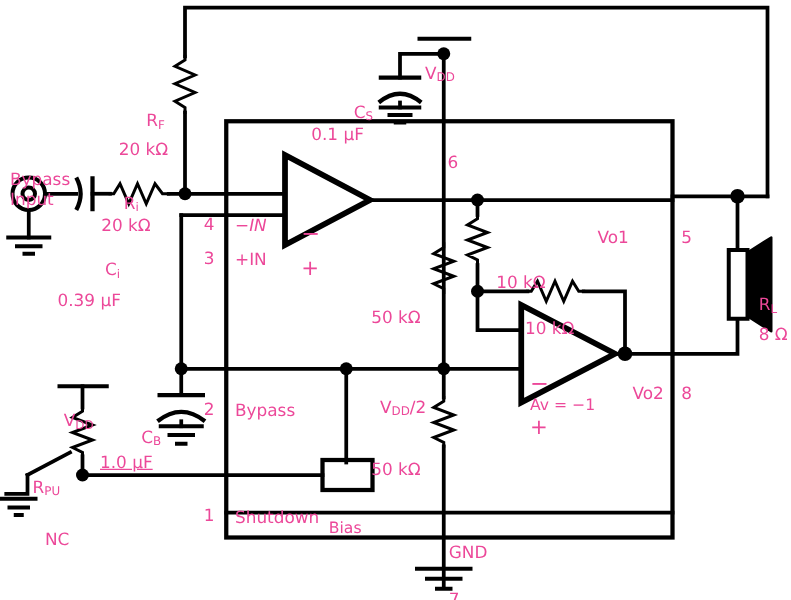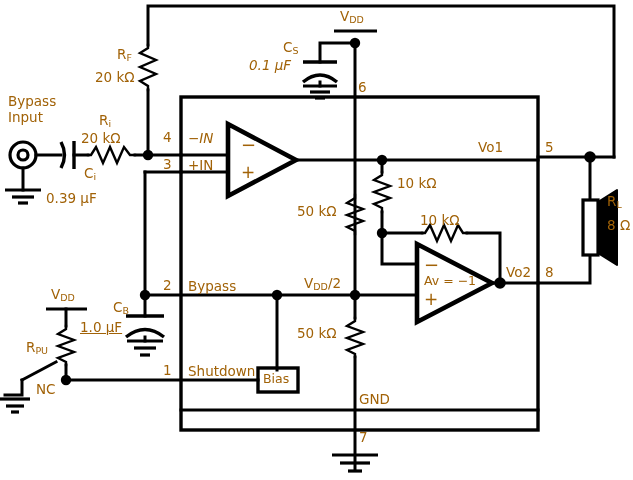--- a/index.html
+++ b/index.html
@@ -11,21 +11,21 @@
   svg#schematic{position:absolute;left:0;top:0;width:633px;height:480px;}
   .wire{stroke:#000;stroke-width:3;fill:none;stroke-linecap:square;}
   .wire-thin{stroke:#000;stroke-width:2.4;fill:none;stroke-linecap:square;}
   .box{stroke:#000;stroke-width:3.4;fill:none;}
   .tri{stroke:#000;stroke-width:4.6;fill:#fff;stroke-linejoin:miter;}
   .dot{fill:#000;}
   .plate{stroke:#000;stroke-width:3.4;fill:none;stroke-linecap:butt;}
   .gnd{stroke:#000;stroke-width:3.2;stroke-linecap:butt;}
   .spk{fill:#fff;stroke:#000;stroke-width:3.2;}
   .spkcone{fill:#000;stroke:#000;stroke-width:2;stroke-linejoin:round;}
-  .lbl{position:absolute;color:#a16207;font-size:13.5px;line-height:1.08;white-space:nowrap;}
+  .lbl{position:absolute;color:#ec4899;font-size:13.5px;line-height:1.08;white-space:nowrap;margin-top:43px;}
   .lbl sub{font-size:9.5px;vertical-align:-0.22em;}
   .sm{font-size:12.5px;}
   .pin{font-size:13.5px;}
 </style>
 </head>
 <body>
 
 <div id="root">
 
 <svg id="schematic" viewBox="0 0 633 480">
@@ -188,21 +188,21 @@
 <div class="lbl" style="left:46px;top:191px;">0.39 μF</div>
 
 <div class="lbl" style="left:99px;top:113px;">R<sub>i</sub></div>
 <div class="lbl" style="left:81px;top:131px;">20 kΩ</div>
 
 <div class="lbl" style="left:117px;top:47px;">R<sub>F</sub></div>
 <div class="lbl" style="left:95px;top:70px;">20 kΩ</div>
 
 <div class="lbl" style="left:340px;top:9px;">V<sub>DD</sub></div>
 <div class="lbl" style="left:283px;top:40px;">C<sub>S</sub></div>
-<div class="lbl" style="left:249px;top:58px;font-style:italic;">0.1 μF</div>
+<div class="lbl" style="left:249px;top:58px;">0.1 μF</div>
 
 <div class="lbl pin" style="left:358px;top:80px;">6</div>
 
 <div class="lbl pin" style="left:163px;top:130px;">4</div>
 <div class="lbl" style="left:188px;top:131px;font-style:italic;">−IN</div>
 <div class="lbl pin" style="left:163px;top:157px;">3</div>
 <div class="lbl" style="left:188px;top:158px;">+IN</div>
 
 <div class="lbl" style="left:241px;top:135px;font-size:18px;">−</div>
 <div class="lbl" style="left:241px;top:163px;font-size:17px;">+</div>

